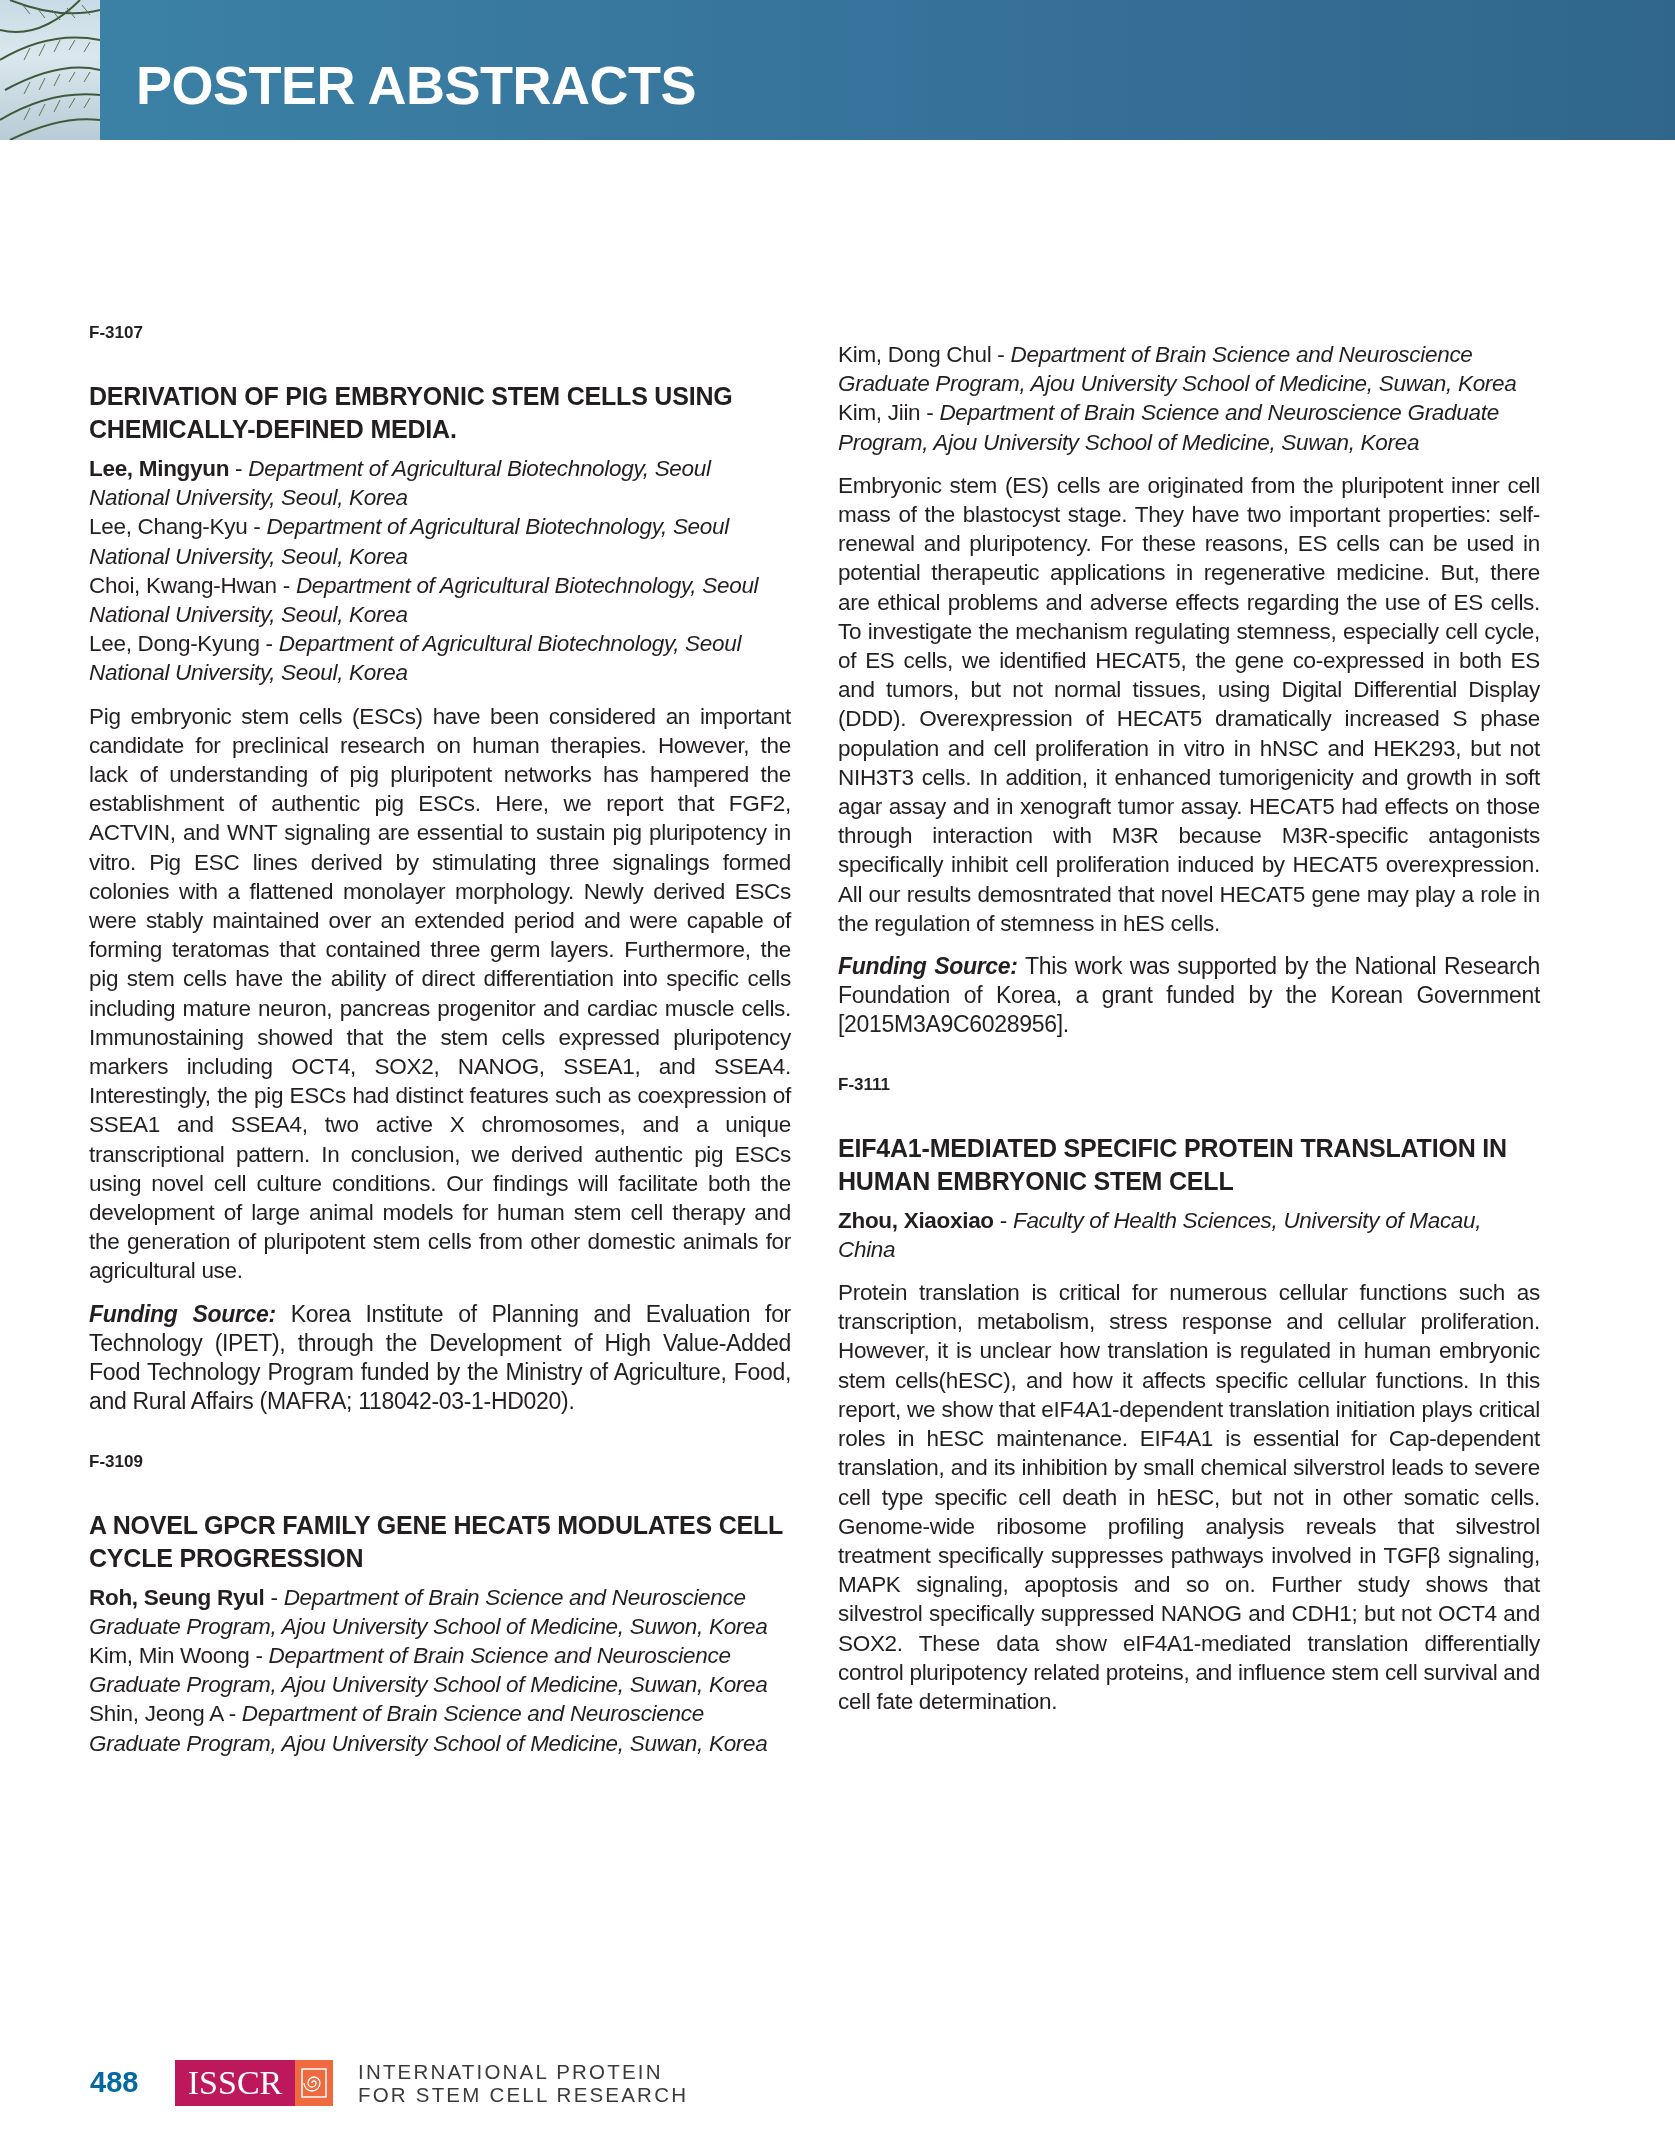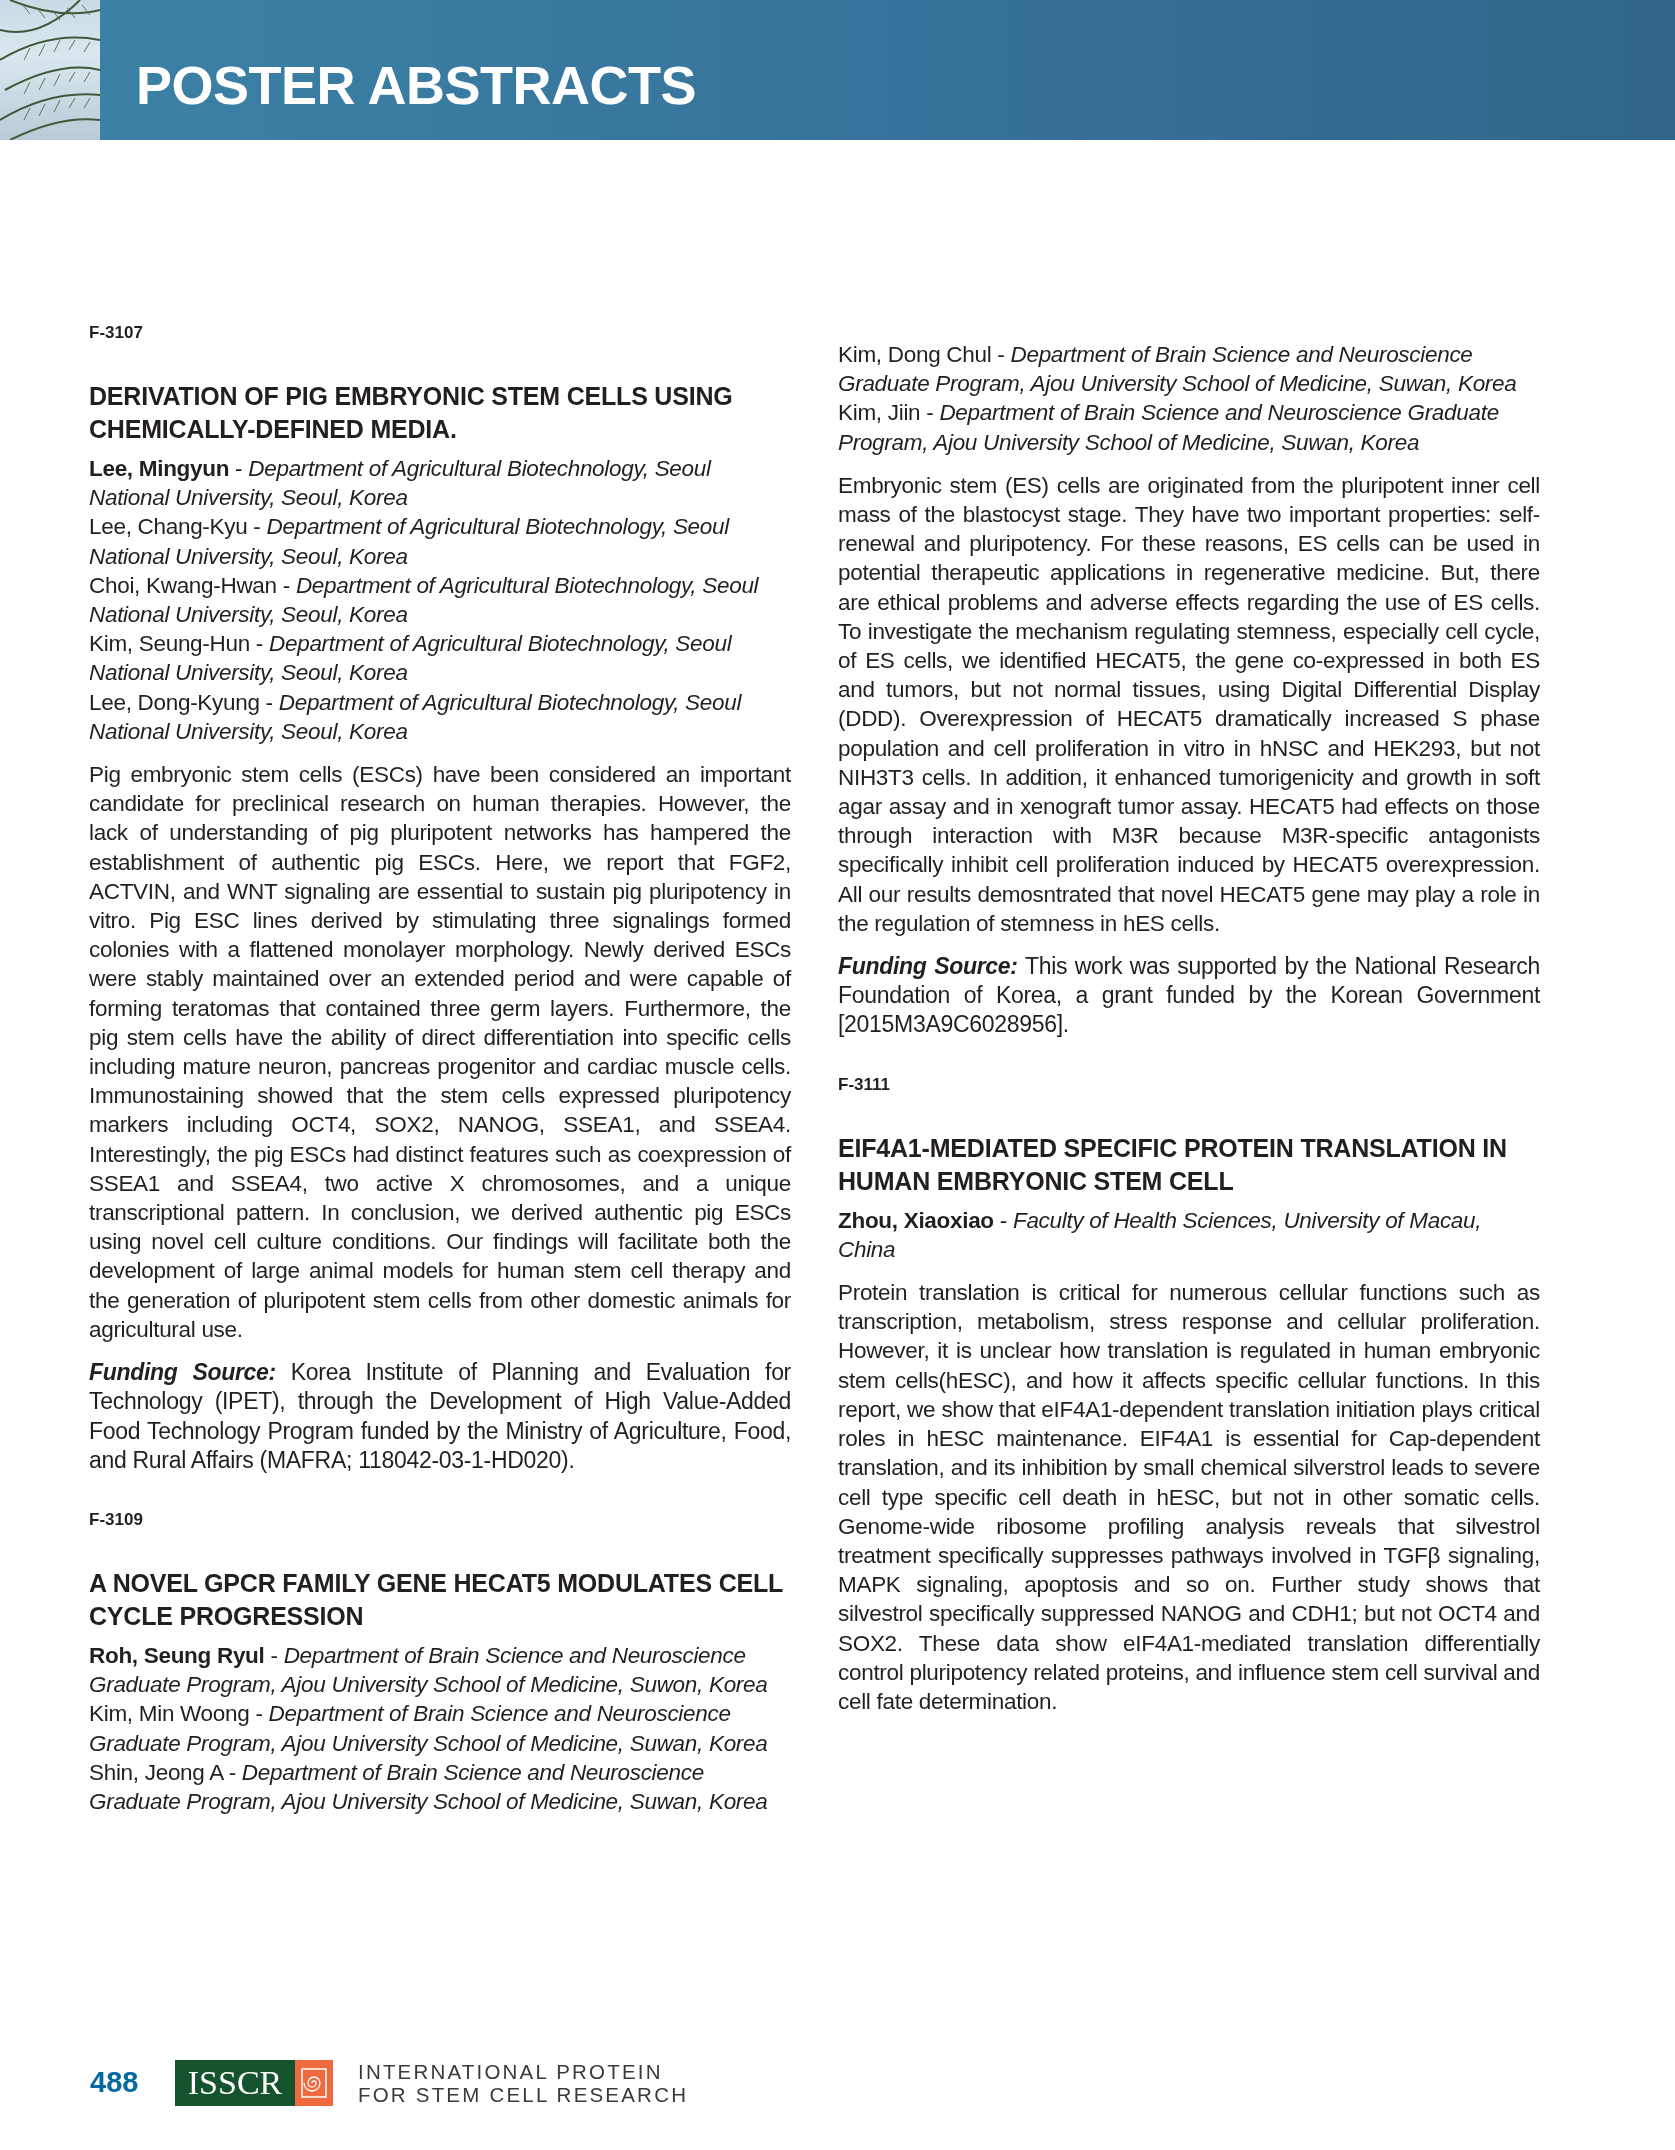--- a/index.html
+++ b/index.html
@@ -19,21 +19,21 @@
   .abs-title { font-size:25px; font-weight:bold; line-height:33px; margin:0 0 8px 0; letter-spacing:-0.2px; }
   .authors { font-size:22.5px; line-height:29.2px; margin:0 0 14px 0; letter-spacing:-0.3px; }
   .author .name { font-weight:normal; }
   .author .name.lead { font-weight:bold; }
   .author .aff { font-style:italic; }
   .body-text { font-size:22.5px; line-height:29.2px; text-align:justify; margin:0 0 14px 0; letter-spacing:-0.3px; }
   .funding { font-size:23px; line-height:29.2px; text-align:justify; margin:0 0 30px 0; letter-spacing:-0.3px; }
   .funding .label { font-weight:bold; font-style:italic; }
   .footer { position:absolute; left:90px; top:2060px; height:46px; }
   .page-num { position:absolute; left:0; top:6px; font-size:29px; font-weight:bold; color:#0369a1;text-align:right; }
-  .logo-box { position:absolute; left:85px; top:0; width:120px; height:46px; background:#14532d;
+  .logo-box { position:absolute; left:85px; top:0; width:120px; height:46px; background:#be185d;
               color:#ffffff; font-family:"Liberation Serif", serif; font-size:34px;
               line-height:46px; text-align:center; letter-spacing:0px; }
   .logo-mark { position:absolute; left:205px; top:0; width:38px; height:46px; background:#ef6a3f;
                display:flex; align-items:center; justify-content:center; }
   .logo-text { position:absolute; left:268px; top:0; font-size:20.5px; line-height:23px;
                color:#3a3a3c; letter-spacing:2.2px; white-space:nowrap; }
 </style>
 </head>
 <body>
 
@@ -62,21 +62,20 @@
 </div>
 
 <div class="col left">
   <section>
     <div class="abs-id">F-3107</div>
     <div class="abs-title">DERIVATION OF PIG EMBRYONIC STEM CELLS USING CHEMICALLY-DEFINED MEDIA.</div>
     <div class="authors">
       <div class="author"><span class="name lead">Lee, Mingyun</span><span> - </span><span class="aff">Department of Agricultural Biotechnology, Seoul National University, Seoul, Korea</span></div>
       <div class="author"><span class="name">Lee, Chang-Kyu</span><span> - </span><span class="aff">Department of Agricultural Biotechnology, Seoul National University, Seoul, Korea</span></div>
       <div class="author"><span class="name">Choi, Kwang-Hwan</span><span> - </span><span class="aff">Department of Agricultural Biotechnology, Seoul National University, Seoul, Korea</span></div>
-      <div class="author"><span class="name">Kim, Seung-Hun</span><span> - </span><span class="aff">Department of Agricultural Biotechnology, Seoul National University, Seoul, Korea</span></div>
       <div class="author"><span class="name">Lee, Dong-Kyung</span><span> - </span><span class="aff">Department of Agricultural Biotechnology, Seoul National University, Seoul, Korea</span></div>
     </div>
     <p class="body-text">Pig embryonic stem cells (ESCs) have been considered an important candidate for preclinical research on human therapies. However, the lack of understanding of pig pluripotent networks has hampered the establishment of authentic pig ESCs. Here, we report that FGF2, ACTVIN, and WNT signaling are essential to sustain pig pluripotency in vitro. Pig ESC lines derived by stimulating three signalings formed colonies with a flattened monolayer morphology. Newly derived ESCs were stably maintained over an extended period and were capable of forming teratomas that contained three germ layers. Furthermore, the pig stem cells have the ability of direct differentiation into specific cells including mature neuron, pancreas progenitor and cardiac muscle cells. Immunostaining showed that the stem cells expressed pluripotency markers including OCT4, SOX2, NANOG, SSEA1, and SSEA4. Interestingly, the pig ESCs had distinct features such as coexpression of SSEA1 and SSEA4, two active X chromosomes, and a unique transcriptional pattern. In conclusion, we derived authentic pig ESCs using novel cell culture conditions. Our findings will facilitate both the development of large animal models for human stem cell therapy and the generation of pluripotent stem cells from other domestic animals for agricultural use.</p>
     <p class="funding"><span class="label">Funding Source:</span> <span>Korea Institute of Planning and Evaluation for Technology (IPET), through the Development of High Value-Added Food Technology Program funded by the Ministry of Agriculture, Food, and Rural Affairs (MAFRA; 118042-03-1-HD020).</span></p>
   </section>
 
   <section>
     <div class="abs-id">F-3109</div>
     <div class="abs-title">A NOVEL GPCR FAMILY GENE HECAT5 MODULATES CELL CYCLE PROGRESSION</div>
     <div class="authors">

